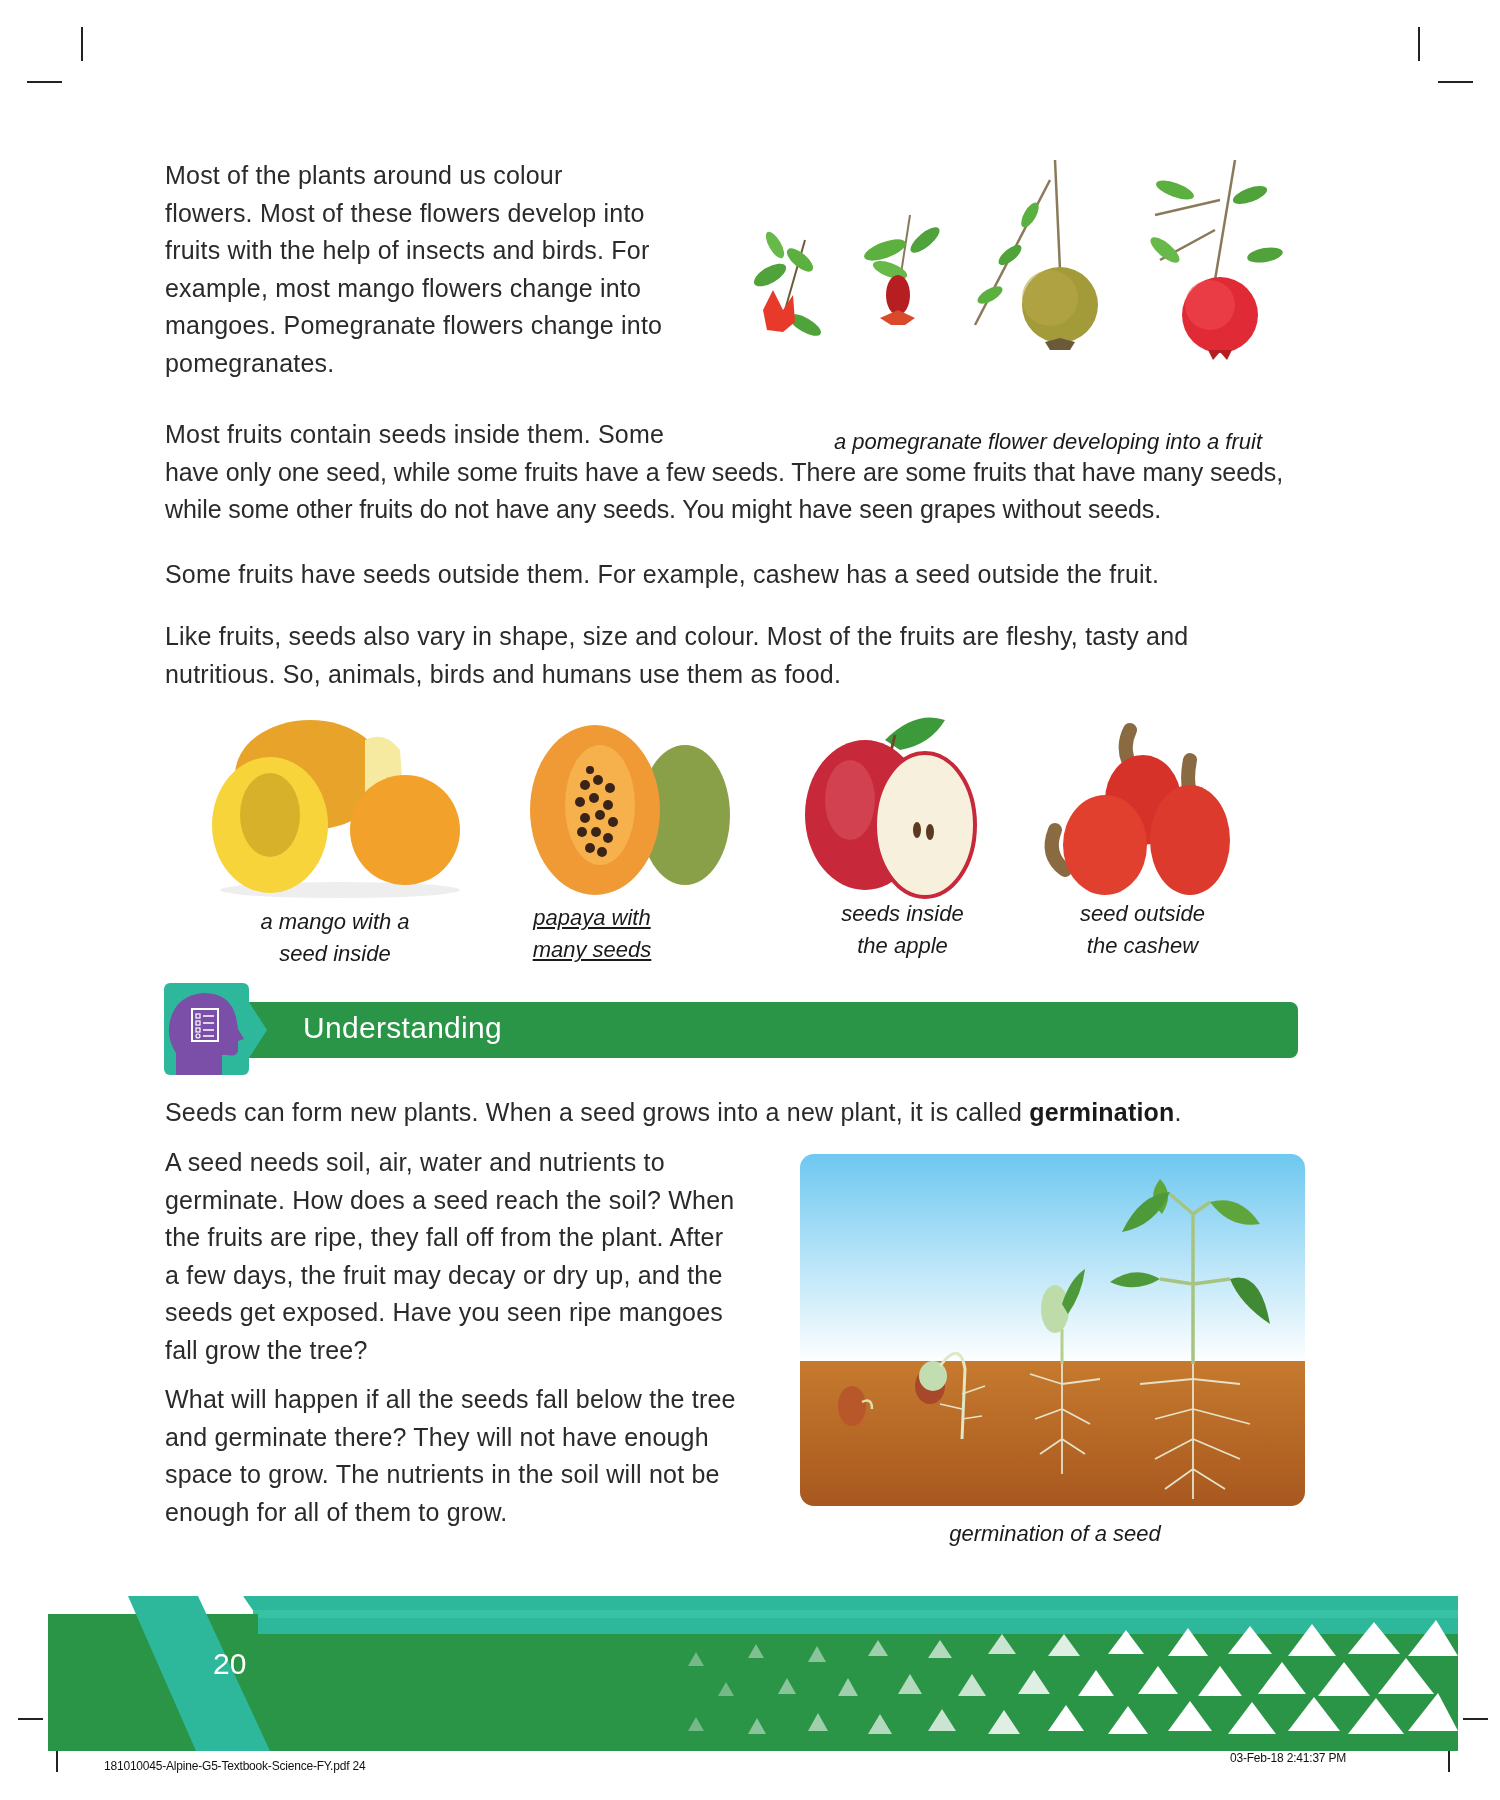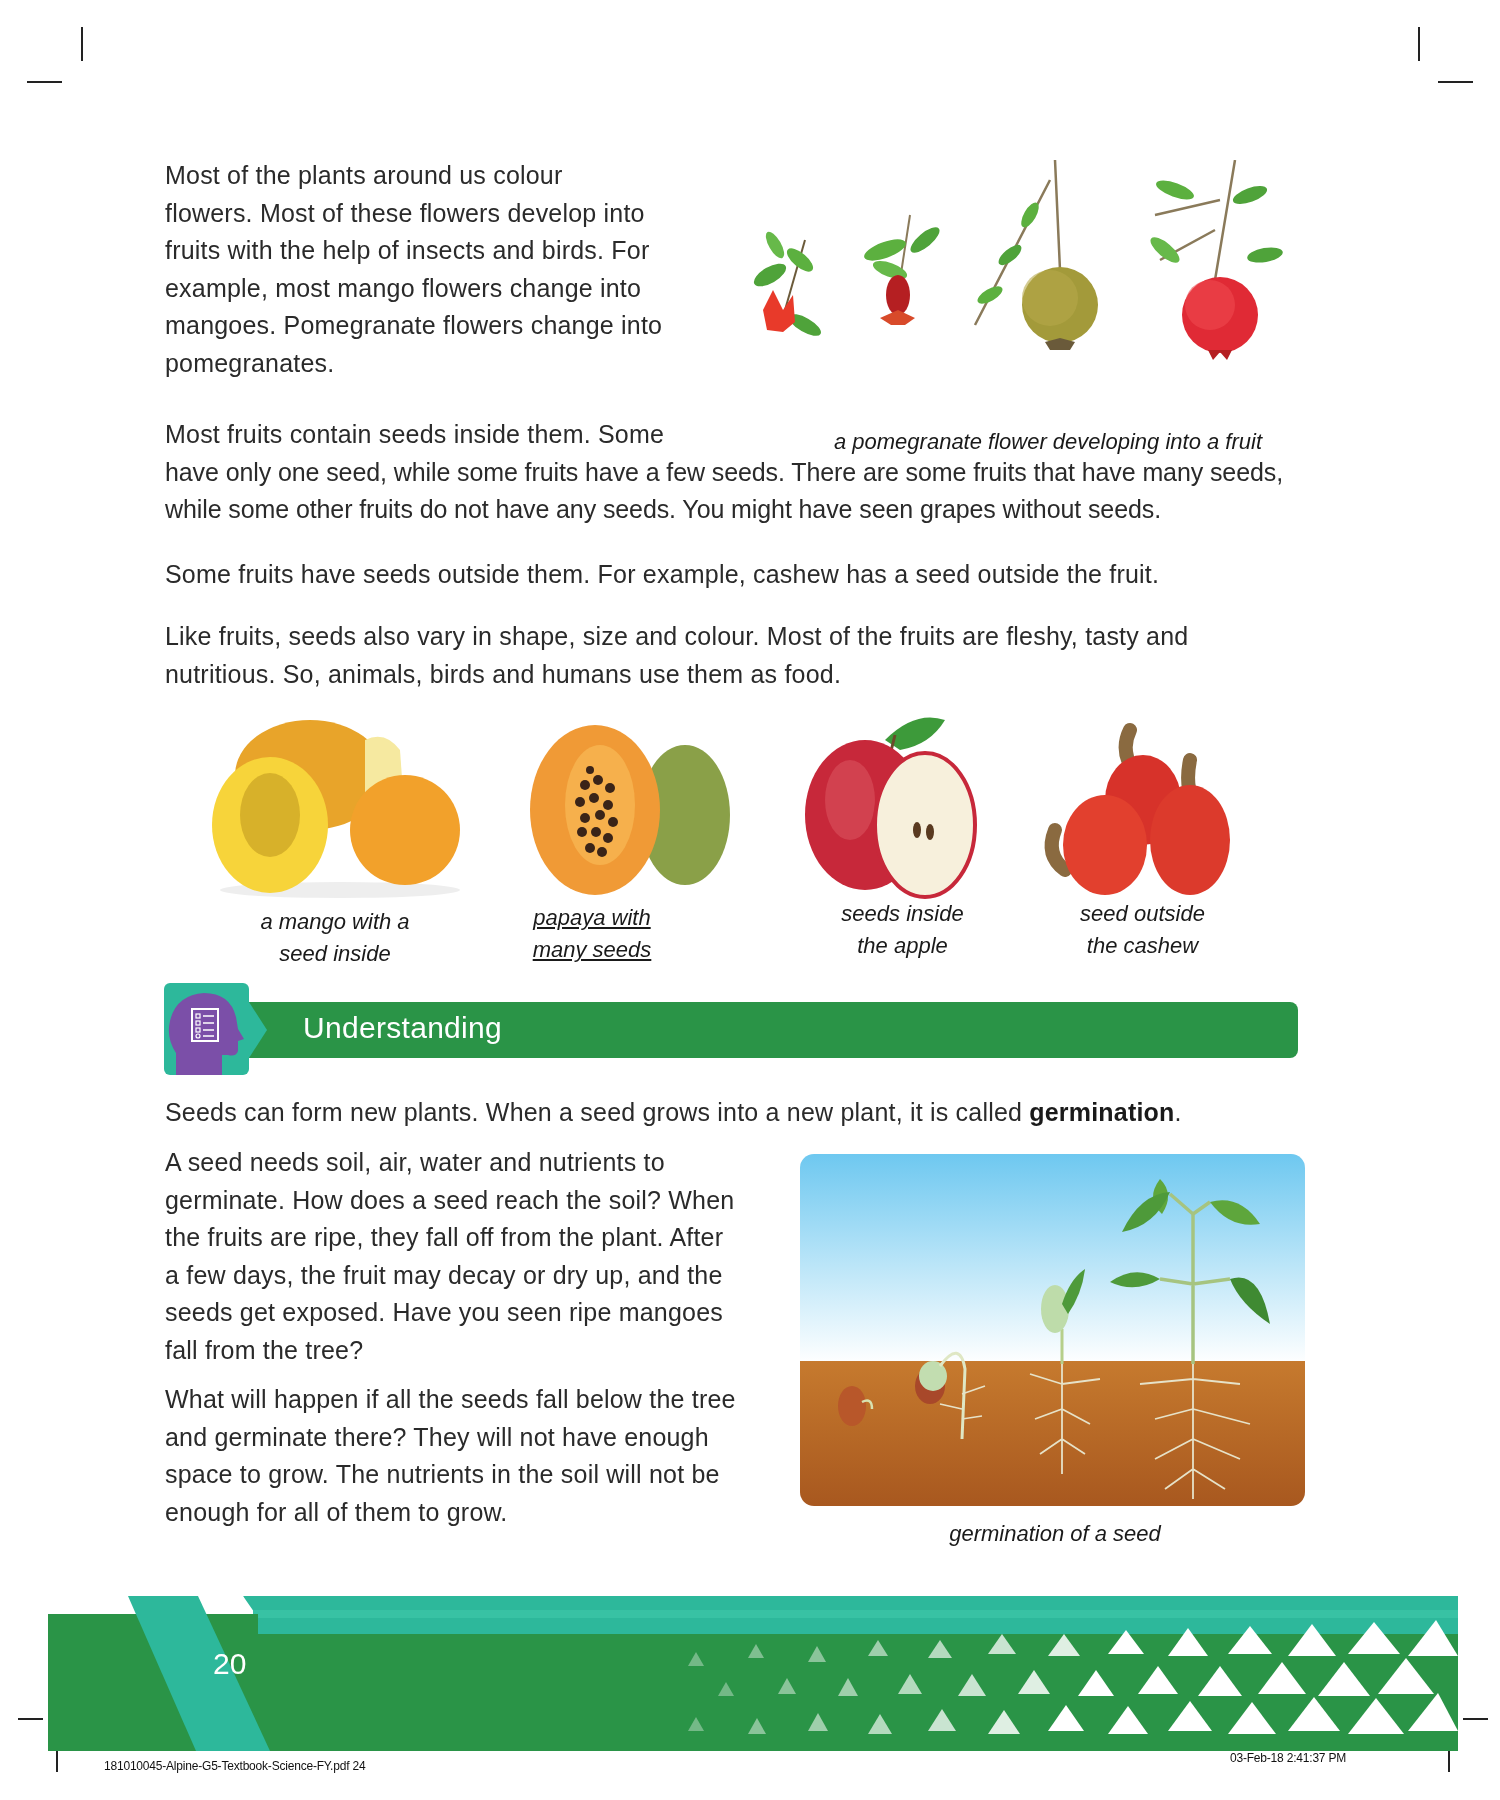--- a/index.html
+++ b/index.html
@@ -201,21 +201,21 @@
 <div class="body-text" style="top:1094px;width:1150px;">
   <p><span>Seeds can form new plants. When a seed grows into a new plant, it is called </span><b style="color:#1a1a1a;">germination</b><span>.</span></p>
 </div>
 
 <div class="body-text" style="top:1144px;width:630px;">
   <p>A seed needs soil, air, water and nutrients to</p>
   <p>germinate. How does a seed reach the soil? When</p>
   <p>the fruits are ripe, they fall off from the plant. After</p>
   <p>a few days, the fruit may decay or dry up, and the</p>
   <p>seeds get exposed. Have you seen ripe mangoes</p>
-  <p>fall from the tree?</p>
+  <p>fall grow the tree?</p>
 </div>
 
 <div class="body-text" style="top:1381px;width:630px;">
   <p>What will happen if all the seeds fall below the tree</p>
   <p>and germinate there? They will not have enough</p>
   <p>space to grow. The nutrients in the soil will not be</p>
   <p>enough for all of them to grow.</p>
 </div>
 
 <div class="germ-figure">

